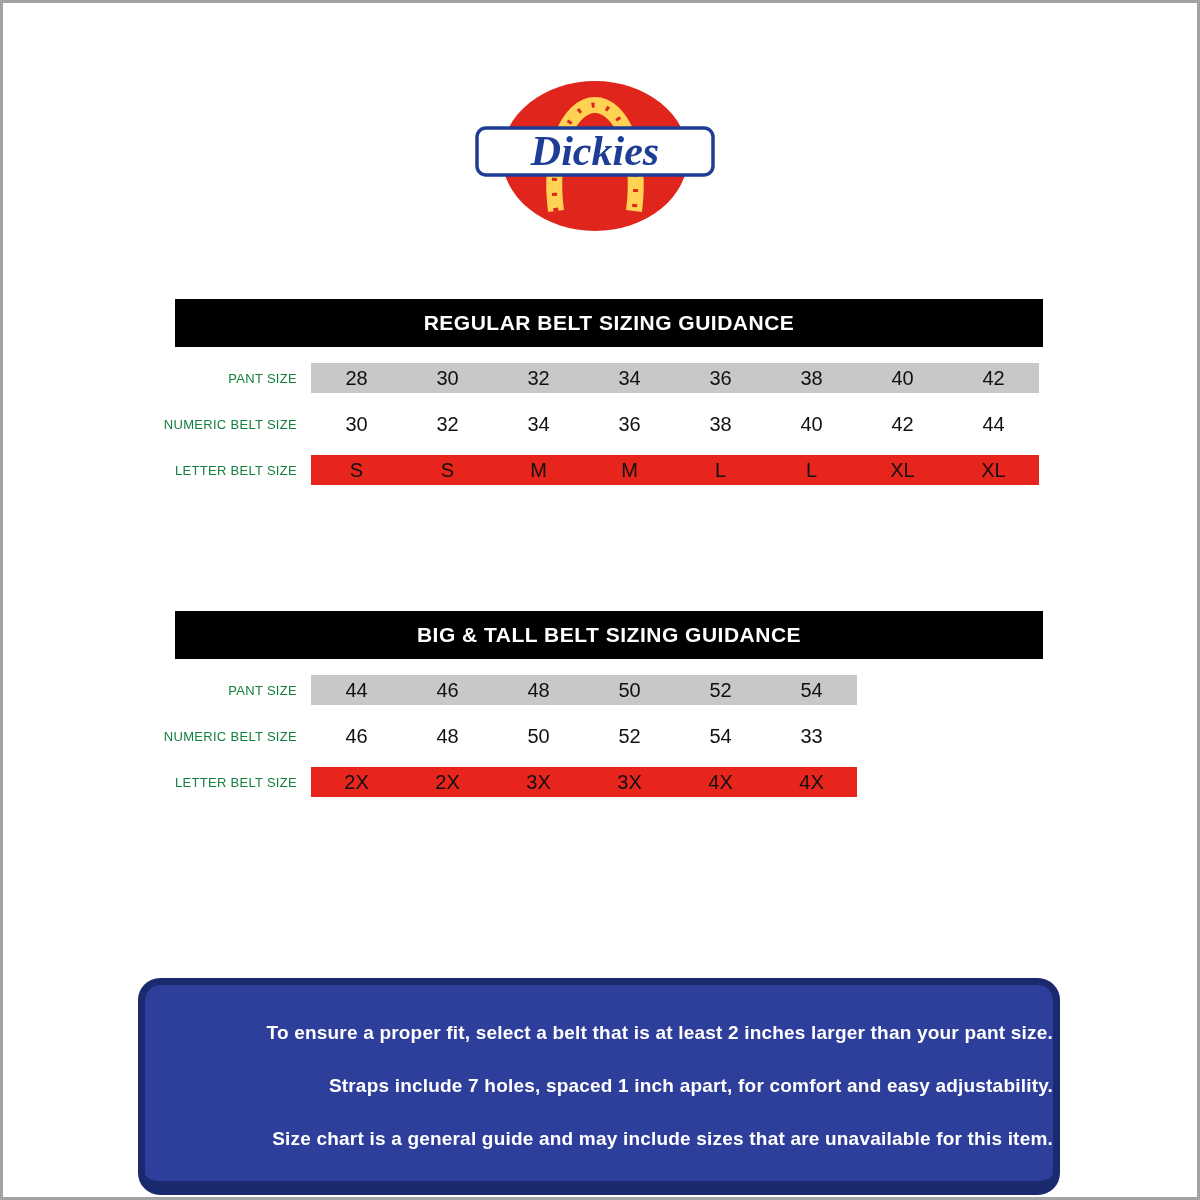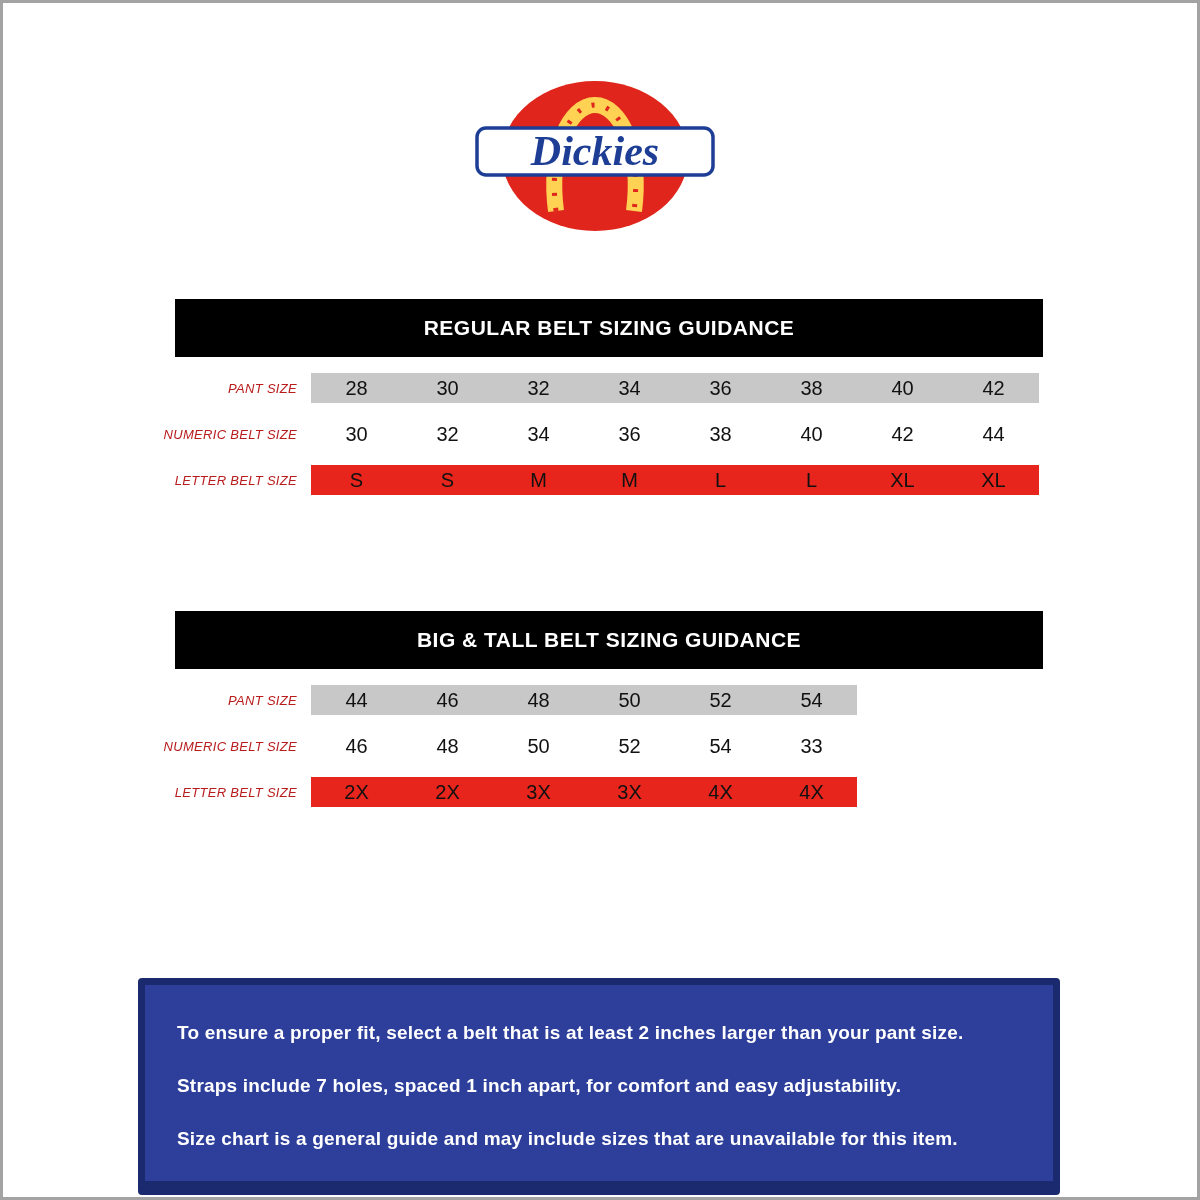--- a/index.html
+++ b/index.html
@@ -7,37 +7,37 @@
   body { font-family:"Liberation Sans", sans-serif; position:relative; overflow:hidden; }
   .page { position:absolute; inset:0; background:#ffffff; border:3px solid #a3a3a3; }
 
   
   .logo { position:absolute; top:76px; left:467px; width:250px; height:156px; }
 
   
   .sizing { position:absolute; left:140px; width:900px; }
   #table-0 { top:296px; }
   #table-1 { top:608px; }
-  .bar { height:58px; background:#000000; display:flex; align-items:center; justify-content:center;margin-left:32px; }
+  .bar { height:48px; background:#000000; display:flex; align-items:center; justify-content:center;margin-left:32px; }
   .bar span { color:#ffffff; font-weight:bold; font-size:21px; letter-spacing:.5px; }
   .rows { margin-top:16px; }
   .trow { display:flex; align-items:stretch; height:30px; margin-bottom:16px; }
   .trow:last-child { margin-bottom:4px; }
   .row-label { width:168px; display:flex; align-items:center; justify-content:flex-end;
-               padding-right:14px; font-size:13px; color:#b91c1c; letter-spacing:.3px; white-space:nowrap;font-style:italic; }
+               padding-right:14px; font-size:13px; color:#15803d; letter-spacing:.3px; white-space:nowrap; }
   .band { display:flex; }
   .cell { width:91px; display:flex; align-items:center; justify-content:center; font-size:20px; color:#111; }
   .band-gray { background:#c8c8c8; }
   .band-red  { background:#e8251c; }
   .band-plain{ background:transparent; }
 
   
   .notes { position:absolute; left:135px; right:137px; top:975px; bottom:2px;
            background:#2e3e9b; border:7px solid #1b2a6e; border-bottom-width:14px;
-           border-radius:4px; text-align:left; padding-top:36px; color:#fff;padding-left:32px; }
+           border-radius:22px; text-align:right; padding-top:36px; color:#fff; }
   .notes p { font-size:19px; font-weight:bold; line-height:24px; margin-bottom:29px; letter-spacing:.2px; }
 </style>
 </head>
 <body>
 
 <div class="page">
 
   <div class="logo">
     <svg width="250" height="156" viewBox="0 0 250 156">
       <ellipse cx="125" cy="77" rx="93" ry="75" fill="#e0261c"></ellipse>

